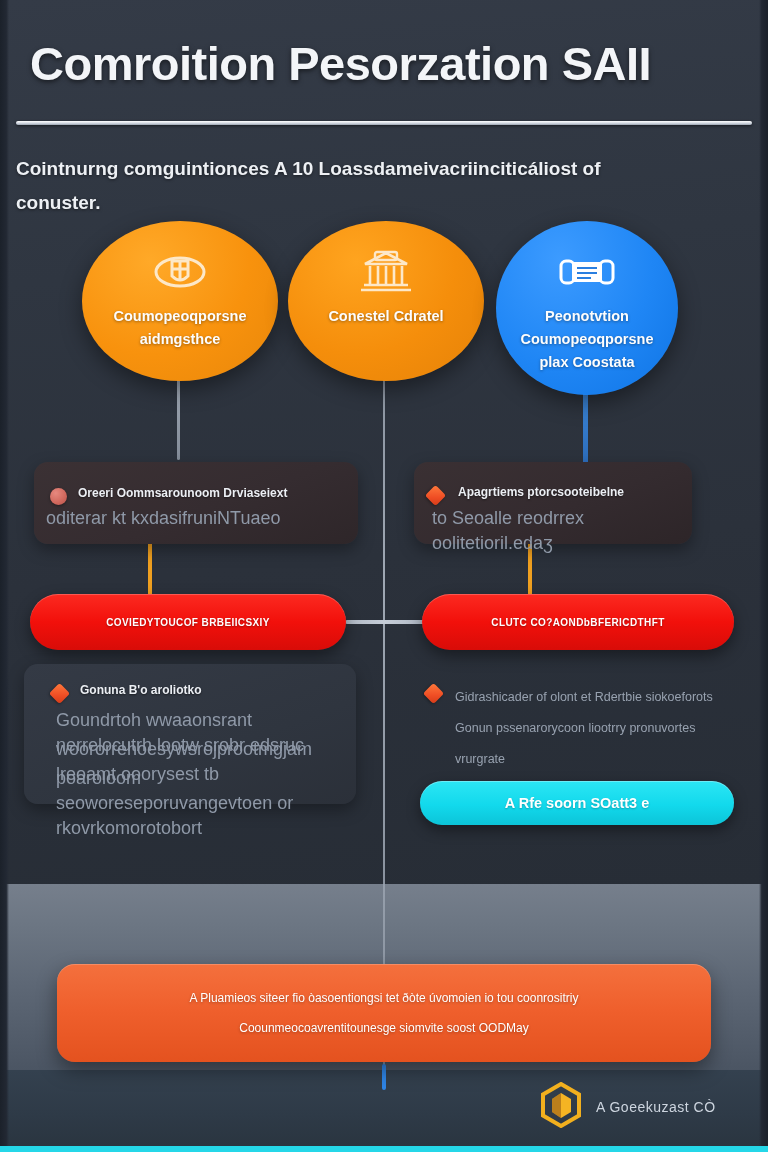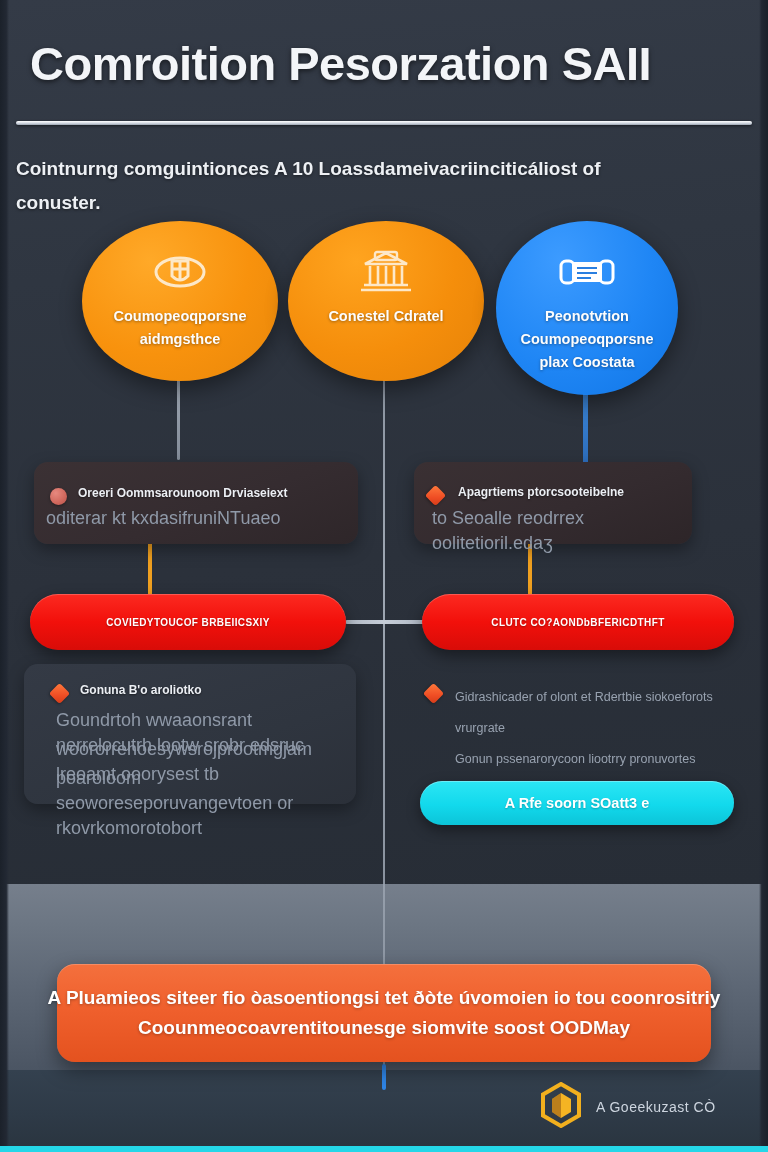--- a/index.html
+++ b/index.html
@@ -293,22 +293,22 @@
     border-radius: 18px;
     display: flex;
     flex-direction: column;
     align-items: center;
     justify-content: center;
     background: linear-gradient(180deg, #f4703d 0%, #ef5f2c 48%, #e4521f 100%);
     box-shadow: 0 8px 20px rgba(0,0,0,0.4), inset 0 1px 0 rgba(255,255,255,0.2);
     box-sizing: border-box;
   }
   .banner-line {
-    font-size: 19px;
-    font-weight: bold;
+    font-size: 12px;
+    font-weight: normal;
     line-height: 30px;
     color: #ffffff;
     text-shadow: 0 1px 3px rgba(0,0,0,0.3);
     white-space: nowrap;
   }
 
   
   .footer {
     position: absolute;
     left: 540px; top: 1082px;
@@ -420,22 +420,22 @@
     <span class="bullet-diamond" style="left:28px; top:22px;"></span>
     <span class="card-head" style="left:56px; top:19px;">Gonuna B'o aroliotko</span>
     <span class="card-sub" style="left:32px; top:44px; width:292px;">Goundrtoh wwaaonsrant nerrelocutrh lootw srobr edsruc</span>
     <span class="card-sub" style="left:32px; top:73px; width:292px;">woororrehoesywsrojprootmgjam lreoamt ooorysest tb</span>
     <span class="card-sub" style="left:32px; top:102px; width:292px;">poaroloom seoworeseporuvangevtoen or rkovrkomorotobort</span>
   </div>
 
   <span class="bullet-diamond" style="left:426px; top:686px;"></span>
   <div class="rtext">
     <div>Gidrashicader of olont et Rdertbie siokoeforots</div>
+    <div>Gonun pssenarorycoon liootrry pronuvortes</div>
     <div>vrurgrate</div>
-    <div>Gonun pssenarorycoon liootrry pronuvortes</div>
   </div>
   <div class="pill-cyan">A Rfe soorn SOatt3 e</div>
 
   <div class="banner">
     <div class="banner-line">A Pluamieos siteer fio òasoentiongsi tet ðòte úvomoien io tou coonrositriy</div>
     <div class="banner-line">Coounmeocoavrentitounesge siomvite soost OODMay</div>
   </div>
 
   <div class="footer">
     <span>

